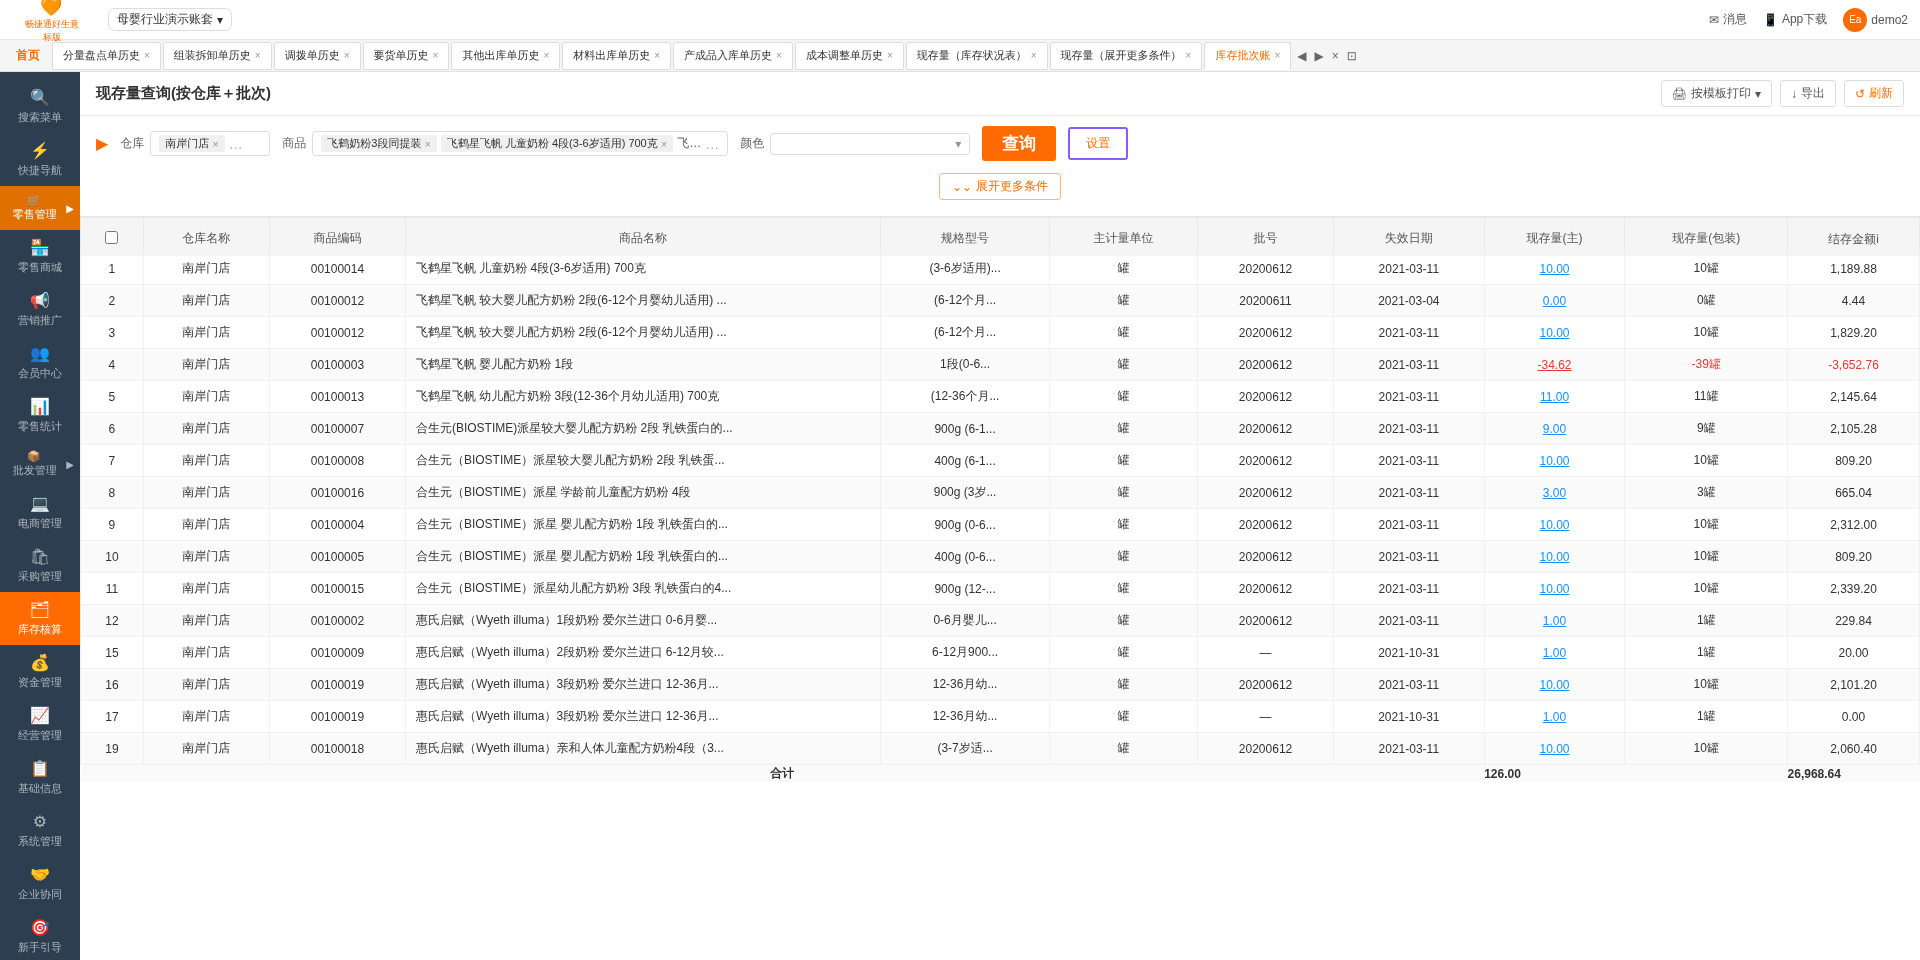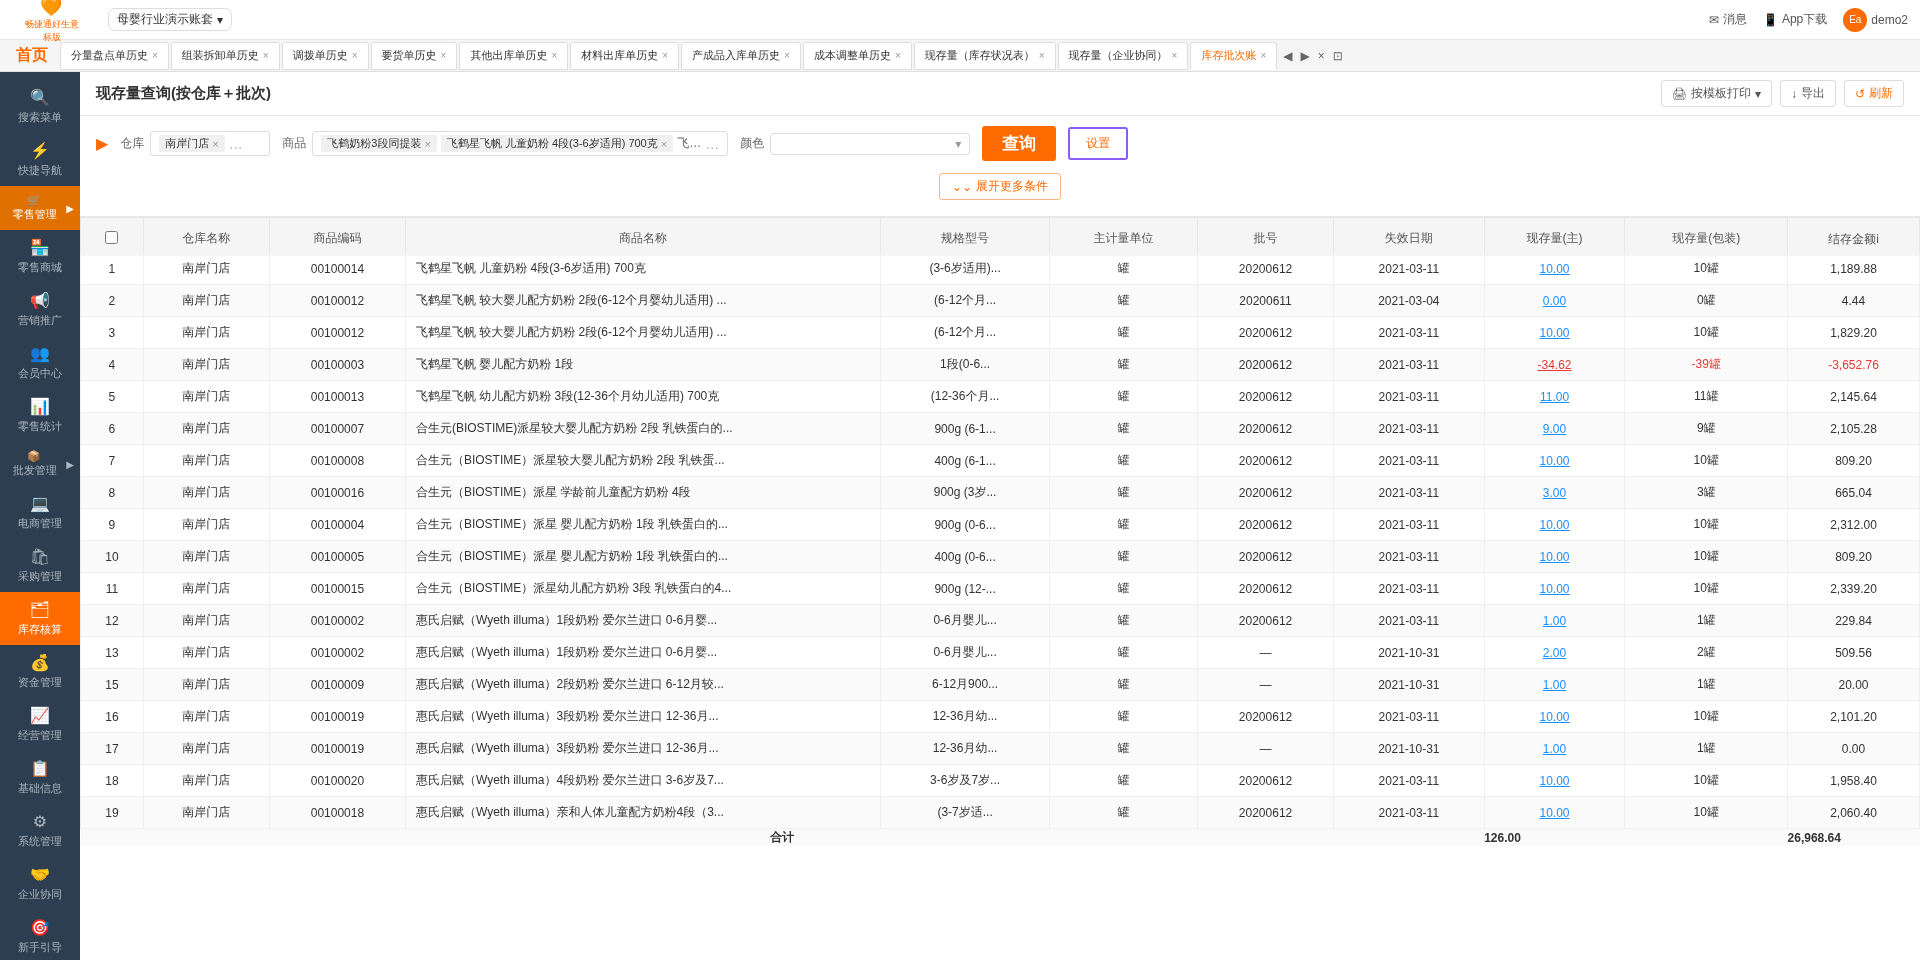--- a/index.html
+++ b/index.html
@@ -23,21 +23,21 @@
       padding: 0 4px;
     }
     .tab-item {
       display: flex; align-items: center; height: 28px; padding: 0 10px;
       background: #fff; border: 1px solid #ddd; border-radius: 3px 3px 0 0;
       margin-right: 2px; font-size: 11px; cursor: pointer; white-space: nowrap;
       gap: 4px;
     }
     .tab-item.active { background: #fff; border-bottom-color: #fff; color: #ff6b00; }
     .tab-item .tab-close { color: #999; font-size: 10px; cursor: pointer; }
-    .tab-home { color: #ff6b00; font-weight: bold; padding: 0 12px; font-size: 16px; }
+    .tab-home { color: #ff6b00; font-weight: bold; padding: 0 12px; font-size: 12px; }
     .tab-nav-btn { padding: 2px 4px; cursor: pointer; color: #666; }
 
     
     .main-layout { display: flex; height: calc(100vh - 72px); }
 
     
     .sidebar { width: 80px; background: #2c3e50; display: flex; flex-direction: column; align-items: center; padding-top: 8px; overflow-y: auto; }
     .sidebar-item { width: 100%; display: flex; flex-direction: column; align-items: center; padding: 8px 4px; cursor: pointer; color: #adb5bd; font-size: 11px; gap: 3px; }
     .sidebar-item.active { background: #ff6b00; color: #fff; }
     .sidebar-item .s-icon { font-size: 16px; }
@@ -144,21 +144,21 @@
   </div>
   <div class="tab-item">
     <span>成本调整单历史</span>
     <span class="tab-close">×</span>
   </div>
   <div class="tab-item">
     <span>现存量（库存状况表）</span>
     <span class="tab-close">×</span>
   </div>
   <div class="tab-item">
-    <span>现存量（企业协同）</span>
+    <span>现存量（展开更多条件）</span>
     <span class="tab-close">×</span>
   </div>
   <div class="tab-item active">
     <span>库存批次账</span>
     <span class="tab-close">×</span>
   </div>
   <div class="tab-nav-btn">◀</div>
   <div class="tab-nav-btn">▶</div>
   <div class="tab-nav-btn">×</div>
   <div class="tab-nav-btn">⊡</div>
@@ -484,33 +484,20 @@
       <td class="left" style="max-width:260px;overflow:hidden;text-overflow:ellipsis;">惠氏启赋（Wyeth illuma）1段奶粉 爱尔兰进口 0-6月婴...</td>
       <td>0-6月婴儿...</td>
       <td>罐</td>
       <td>20200612</td>
       <td>2021-03-11</td>
       <td class="underline ">1.00</td>
       <td class="">1罐</td>
       <td class="">229.84</td>
     </tr>
             <tr>
-      <td>13</td>
-      <td>南岸门店</td>
-      <td>00100002</td>
-      <td class="left" style="max-width:260px;overflow:hidden;text-overflow:ellipsis;">惠氏启赋（Wyeth illuma）1段奶粉 爱尔兰进口 0-6月婴...</td>
-      <td>0-6月婴儿...</td>
-      <td>罐</td>
-      <td>—</td>
-      <td>2021-10-31</td>
-      <td class="underline ">2.00</td>
-      <td class="">2罐</td>
-      <td class="">509.56</td>
-    </tr>
-            <tr>
       <td>15</td>
       <td>南岸门店</td>
       <td>00100009</td>
       <td class="left" style="max-width:260px;overflow:hidden;text-overflow:ellipsis;">惠氏启赋（Wyeth illuma）2段奶粉 爱尔兰进口 6-12月较...</td>
       <td>6-12月900...</td>
       <td>罐</td>
       <td>—</td>
       <td>2021-10-31</td>
       <td class="underline ">1.00</td>
       <td class="">1罐</td>
@@ -534,33 +521,20 @@
       <td>南岸门店</td>
       <td>00100019</td>
       <td class="left" style="max-width:260px;overflow:hidden;text-overflow:ellipsis;">惠氏启赋（Wyeth illuma）3段奶粉 爱尔兰进口 12-36月...</td>
       <td>12-36月幼...</td>
       <td>罐</td>
       <td>—</td>
       <td>2021-10-31</td>
       <td class="underline ">1.00</td>
       <td class="">1罐</td>
       <td class="">0.00</td>
-    </tr>
-            <tr>
-      <td>18</td>
-      <td>南岸门店</td>
-      <td>00100020</td>
-      <td class="left" style="max-width:260px;overflow:hidden;text-overflow:ellipsis;">惠氏启赋（Wyeth illuma）4段奶粉 爱尔兰进口 3-6岁及7...</td>
-      <td>3-6岁及7岁...</td>
-      <td>罐</td>
-      <td>20200612</td>
-      <td>2021-03-11</td>
-      <td class="underline ">10.00</td>
-      <td class="">10罐</td>
-      <td class="">1,958.40</td>
     </tr>
             <tr>
       <td>19</td>
       <td>南岸门店</td>
       <td>00100018</td>
       <td class="left" style="max-width:260px;overflow:hidden;text-overflow:ellipsis;">惠氏启赋（Wyeth illuma）亲和人体儿童配方奶粉4段（3...</td>
       <td>(3-7岁适...</td>
       <td>罐</td>
       <td>20200612</td>
       <td>2021-03-11</td>

